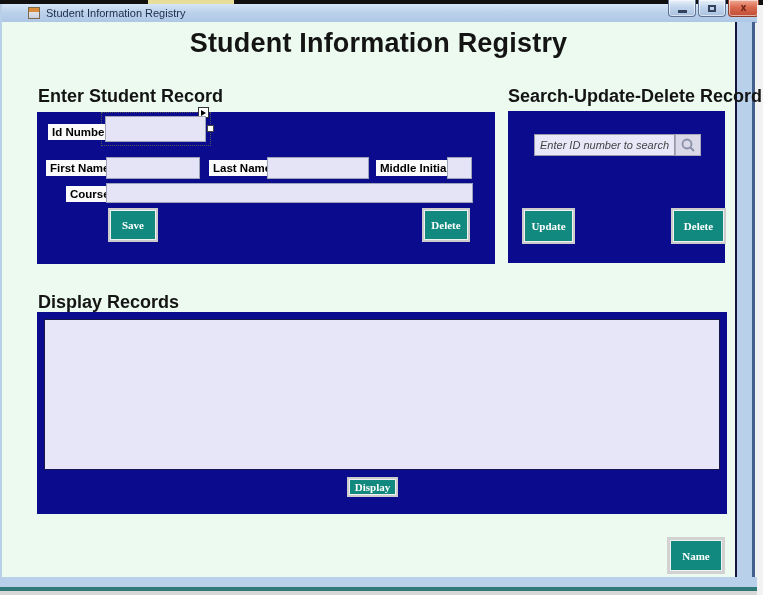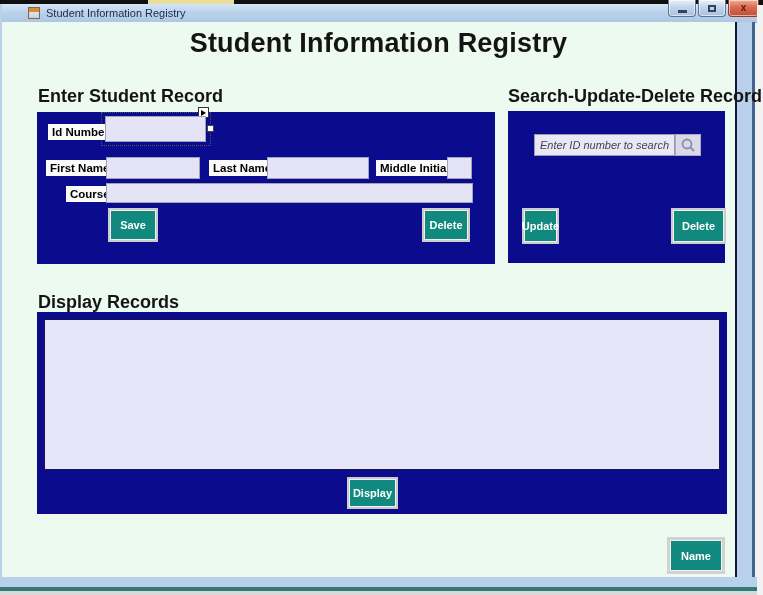--- a/index.html
+++ b/index.html
@@ -52,21 +52,21 @@
   .flabel { position:absolute; background:#fbfbfb; color:#000; font-size:11.5px;
             font-weight:600; padding:1px 4px; white-space:nowrap; line-height:14px; }
   .field  { position:absolute; background:#e4e4f6; border:1px solid #9fa3b8;
             font-size:12px; color:#222; padding:0 3px;
             font-family:"Liberation Sans", sans-serif; }
 
   .tbtn   { position:absolute; background:#12897f; color:#fff;
             border:1px solid #f0f0f0; box-shadow:0 0 0 2px #cccccc;
             font-size:11px; font-weight:600; display:flex; align-items:center;
             justify-content:center; cursor:default;
-            font-family:Liberation Sans, sans-serif; }
+            font-family:Liberation Serif, serif; }
 
   
   .designer-sel { left:101px; top:112px; width:110px; height:34px;
                   border:1px dotted #555; background:transparent; }
   .handle  { position:absolute; width:7px; height:7px; background:#fff;
              border:1px solid #444; }
   .handle.left  { left:97px;  top:125px; }
   .handle.right { left:207px; top:125px; }
   .smart-tag { left:198px; top:107px; width:11px; height:11px; background:#fff;
                border:1px solid #333; display:flex; align-items:center;
@@ -148,23 +148,23 @@
   <div class="abs panel" id="panel-search"></div>
 
   <input class="abs search-input" placeholder="Enter ID number to search" style="">
   <div class="abs search-btn">
     <svg width="16" height="16" viewBox="0 0 16 16">
       <circle cx="7" cy="7" r="4.5" fill="none" stroke="#8890a8" stroke-width="1.8"></circle>
       <line x1="10.5" y1="10.5" x2="14" y2="14" stroke="#8890a8" stroke-width="1.8"></line>
     </svg>
   </div>
 
-  <button class="tbtn" style="left:524px; top:210px; width:33px; height:32px;text-align:center;">Update</button>
+  <button class="tbtn" style="left:524px; top:210px; width:49px; height:32px;text-align:center;">Update</button>
   <button class="tbtn" style="left:661px; top:210px; width:51px; height:32px;margin-left:12px;">Delete</button>
 
   <div class="abs section-title" style="left:38px; top:292px;">Display Records</div>
   <div class="abs panel" id="panel-display"></div>
   <div class="abs listbox" role="listbox"></div>
-  <button class="tbtn" style="left:349px; top:479px; width:47px; height:28px;">Display</button>
+  <button class="tbtn" style="left:349px; top:479px; width:47px; height:16px;">Display</button>
 
   <button class="tbtn" style="left:670px; top:540px; width:52px; height:31px; box-shadow:0 0 0 3px #d2d2d2;">Name</button>
 
 </div>
 
 </body></html>

